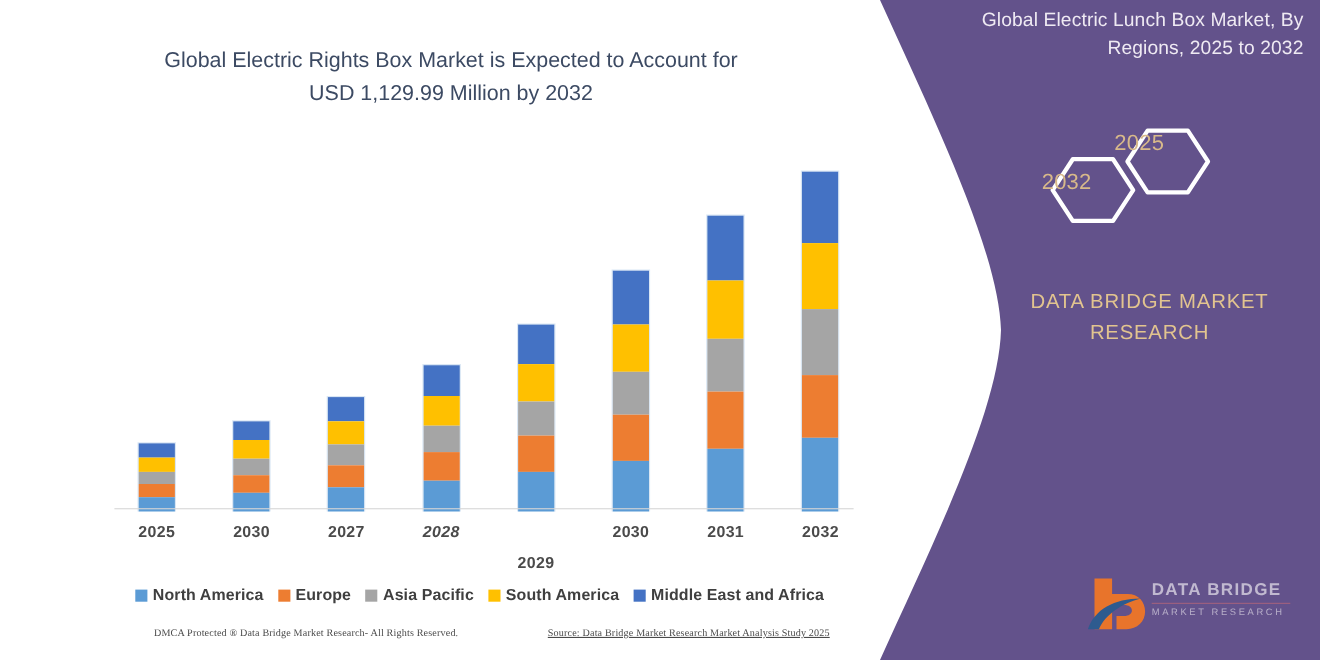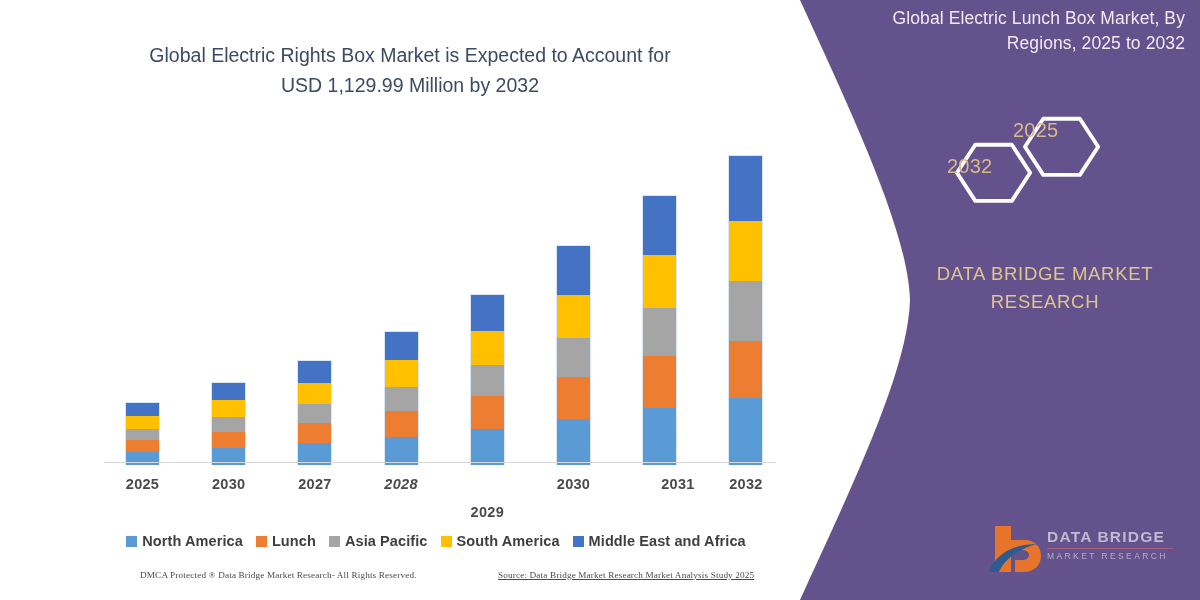--- a/index.html
+++ b/index.html
@@ -193,32 +193,32 @@
       </div>
     </div>
   <div class="axis-line"></div>
   <div class="xlabels" id="xlabels">
       <span class="xlabel" style="left: 7.5px;">2025</span>
       <span class="xlabel" style="left: 93.7px;">2030</span>
       <span class="xlabel" style="left: 179.9px;">2027</span>
       <span class="xlabel" style="left: 266.1px; font-style: italic;">2028</span>
       <span class="xlabel" style="left: 352.3px; margin-top: 28px;">2029</span>
       <span class="xlabel" style="left: 438.5px;">2030</span>
-      <span class="xlabel" style="left: 524.7px; text-align: right;">2031</span>
+      <span class="xlabel" style="left: 524.7px;">2031</span>
       <span class="xlabel" style="left: 610.9px;">2032</span>
     </div>
 
   <div class="legend" id="legend">
       <div class="legend-item">
         <span class="legend-swatch" style="background: rgb(91, 155, 213);"></span>
         <span class="legend-label">North America</span>
       </div>
       <div class="legend-item">
         <span class="legend-swatch" style="background: rgb(237, 125, 49);"></span>
-        <span class="legend-label">Lunch</span>
+        <span class="legend-label">Europe</span>
       </div>
       <div class="legend-item">
         <span class="legend-swatch" style="background: rgb(165, 165, 165);"></span>
         <span class="legend-label">Asia Pacific</span>
       </div>
       <div class="legend-item">
         <span class="legend-swatch" style="background: rgb(255, 192, 0);"></span>
         <span class="legend-label">South America</span>
       </div>
       <div class="legend-item">

